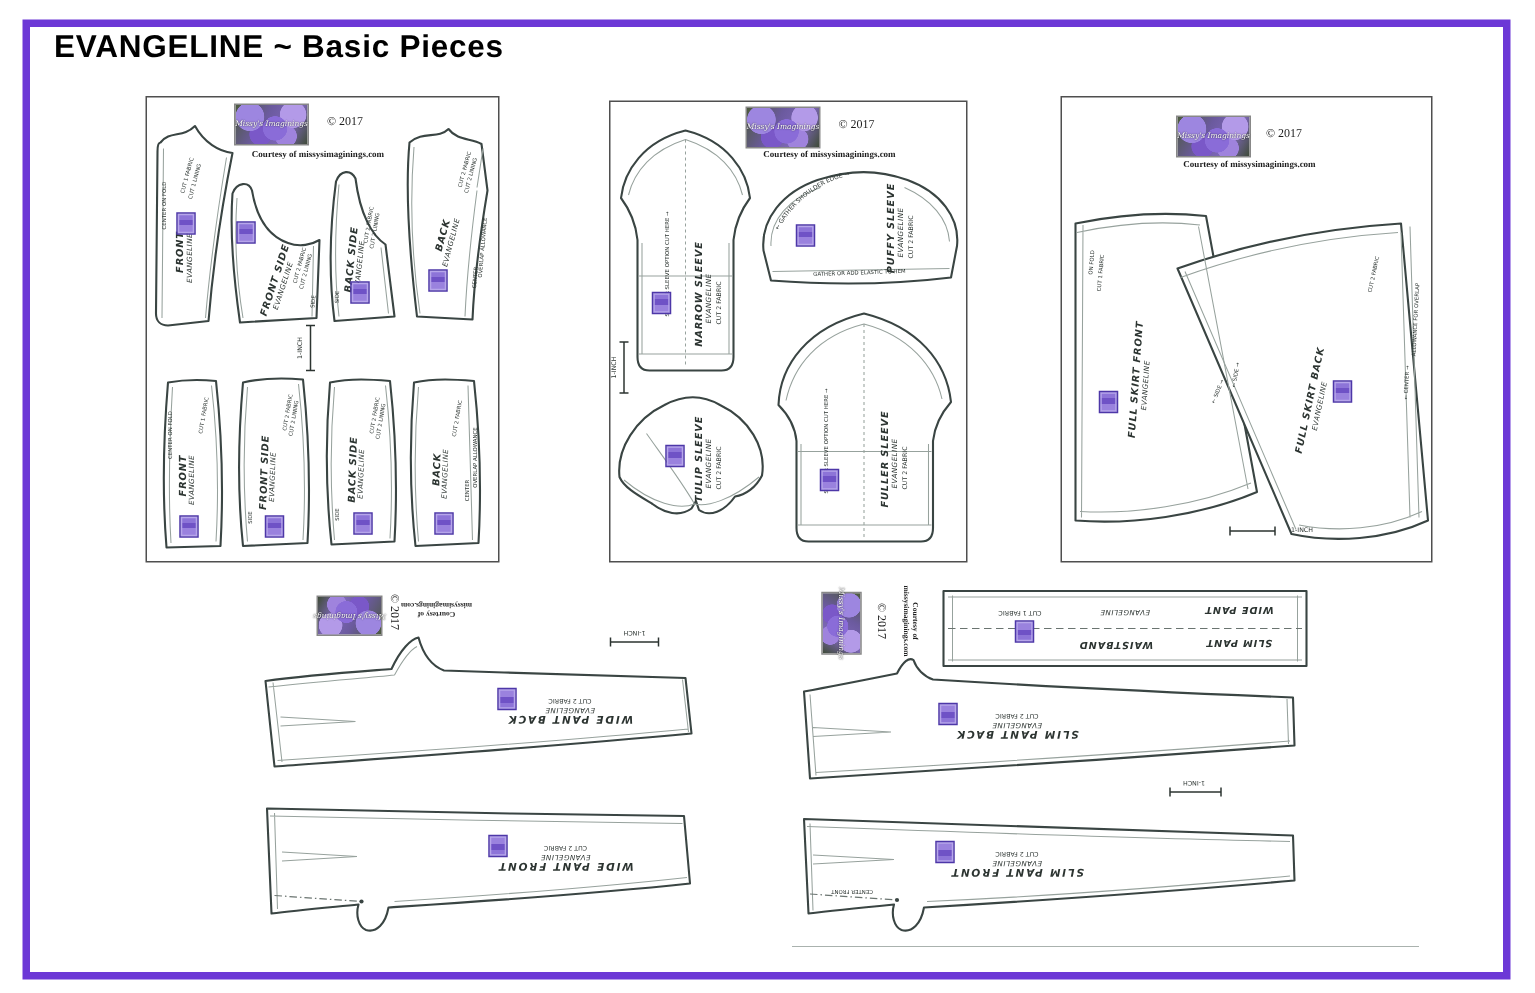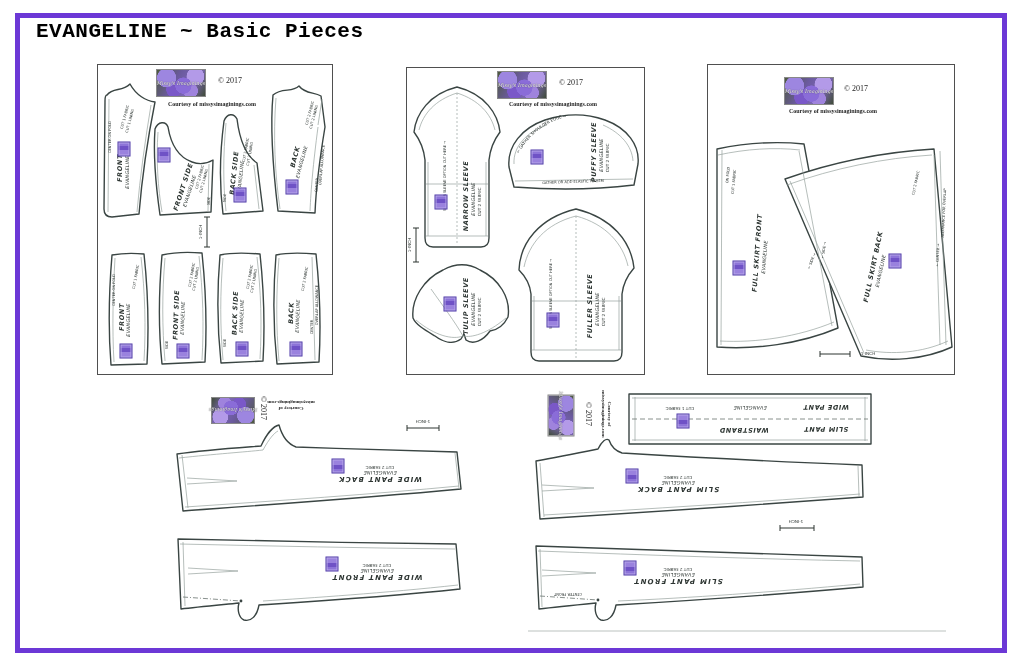--- a/index.html
+++ b/index.html
@@ -1,20 +1,20 @@
 <!DOCTYPE html>
 <html><head>
 <meta charset="utf-8">
 <style>
   html,body{margin:0;padding:0;}
   body{width:1023px;height:662px;background:#ffffff;position:relative;overflow:hidden;
        font-family:"Liberation Sans",sans-serif;}
   .frame{position:absolute;left:15px;top:13px;width:982px;height:630px;
          border:5px solid #6c38d6;background:#fff;}
-  .title{position:absolute;left:36px;top:20px;font-family:Liberation Mono, monospace;
+  .title{position:absolute;left:36px;top:20px;font-family:Liberation Sans, sans-serif;
          font-weight:bold;font-size:21px;color:#000;letter-spacing:.5px;}
   .panel{position:absolute;background:#fff;}
   .bordered{border:1.5px solid #4f4f4f;}
   .panel svg{position:absolute;left:0;top:0;}
   
   .t{position:absolute;display:inline-block;white-space:nowrap;
      transform:translate(-50%,-50%) rotate(var(--r,0deg));
      color:#2c3431;font-family:"DejaVu Sans",sans-serif;line-height:1.15;}
   .nm{font-size:6.5px;font-weight:bold;font-style:italic;letter-spacing:.6px;}
   .nm2{font-size:7px;font-weight:bold;font-style:italic;letter-spacing:1.2px;}

